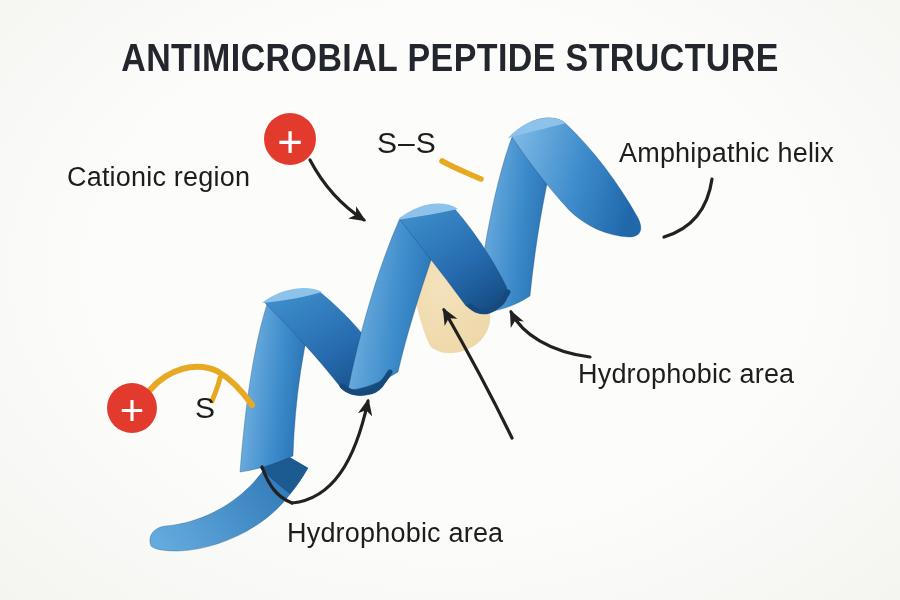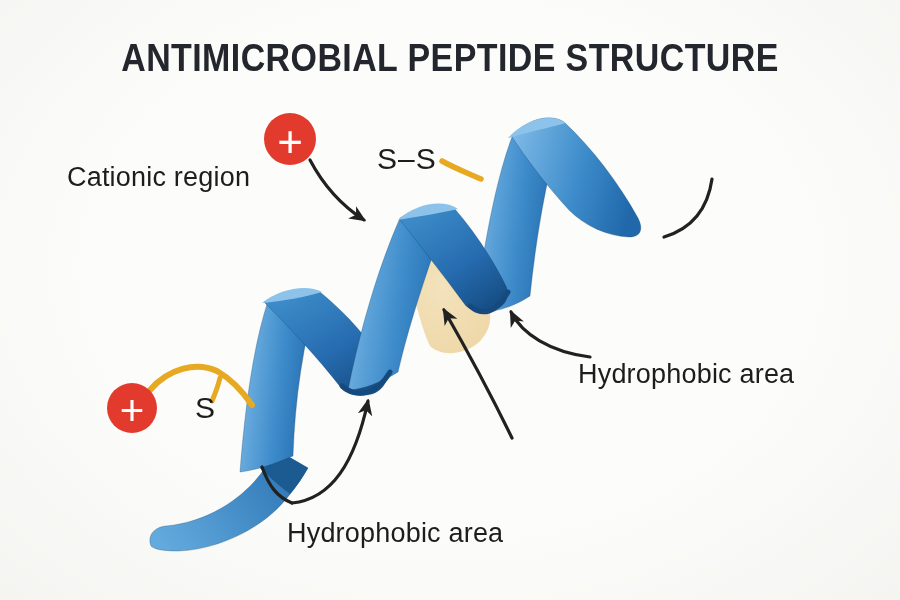--- a/index.html
+++ b/index.html
@@ -97,22 +97,23 @@
     <g>
       <circle cx="132" cy="408" r="25" fill="#e23b2e"></circle>
       <text x="132" y="410" text-anchor="middle" dominant-baseline="central" fill="#ffffff" font-size="42" font-weight="400">+</text>
     </g>
   </svg>
 
   <div class="title">ANTIMICROBIAL PEPTIDE STRUCTURE</div>
 
   <div class="lbl" style="left:67px;top:163px;">Cationic region</div>
 
-  <div class="lbl slabel" style="left:377px;top:142px;letter-spacing:1px;">S–S</div>
+  <div class="lbl slabel" style="left:377px;top:126px;letter-spacing:1px;">S–S</div>
 
+  <div class="lbl" style="left:619px;top:139px;">Amphipathic helix</div>
 
   <div class="lbl" style="left:578px;top:360px;">Hydrophobic area</div>
 
 
   <div class="lbl" style="left:287px;top:519px;">Hydrophobic area</div>
 
   <div class="lbl slabel" style="left:195px;top:391px;">S</div>
 </div>
 
 </body></html>

